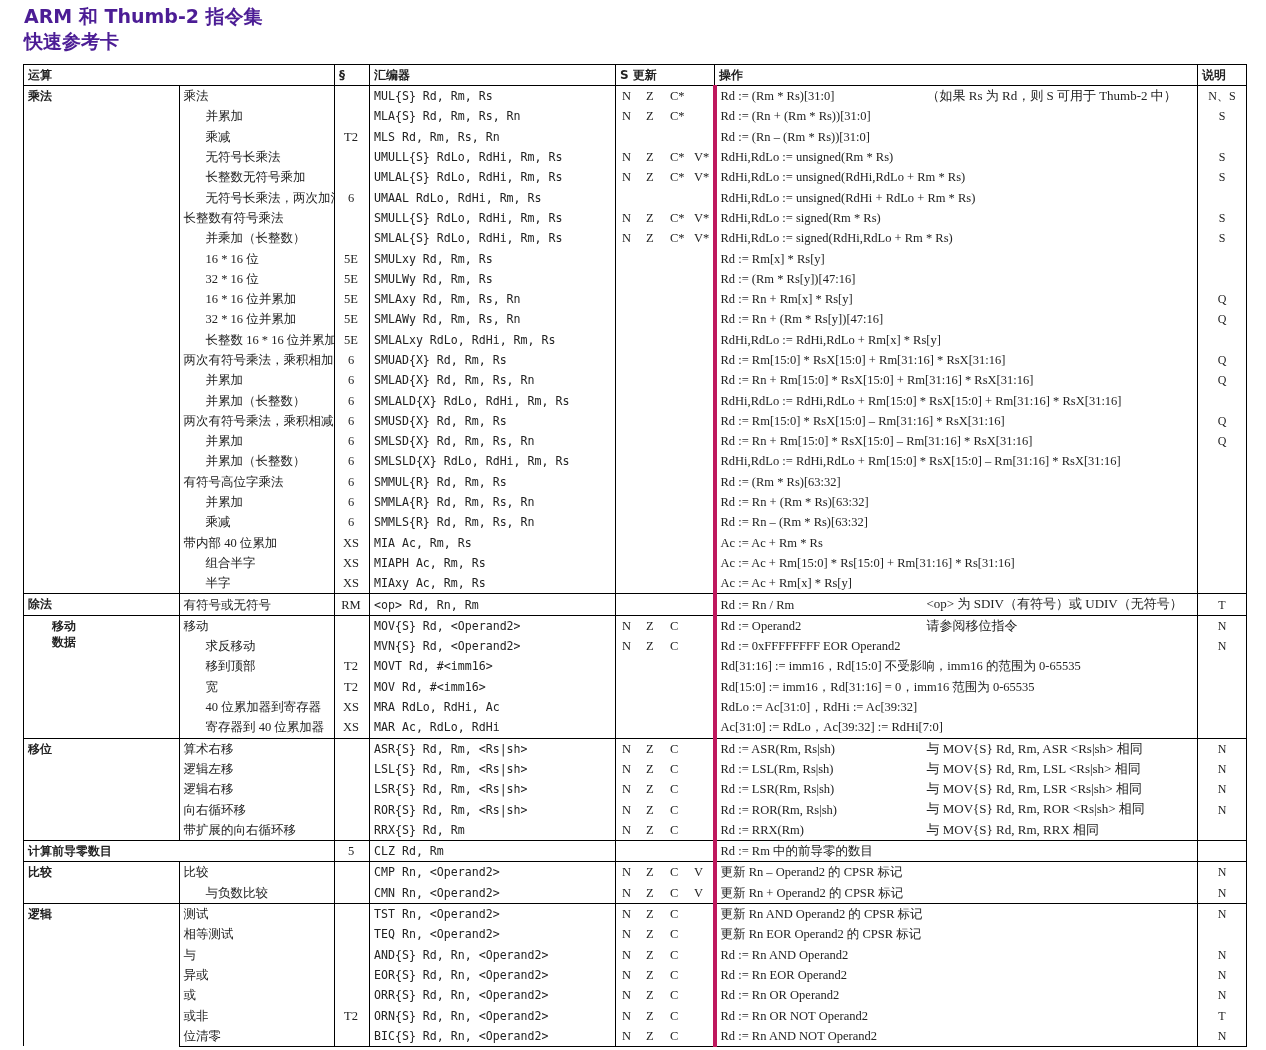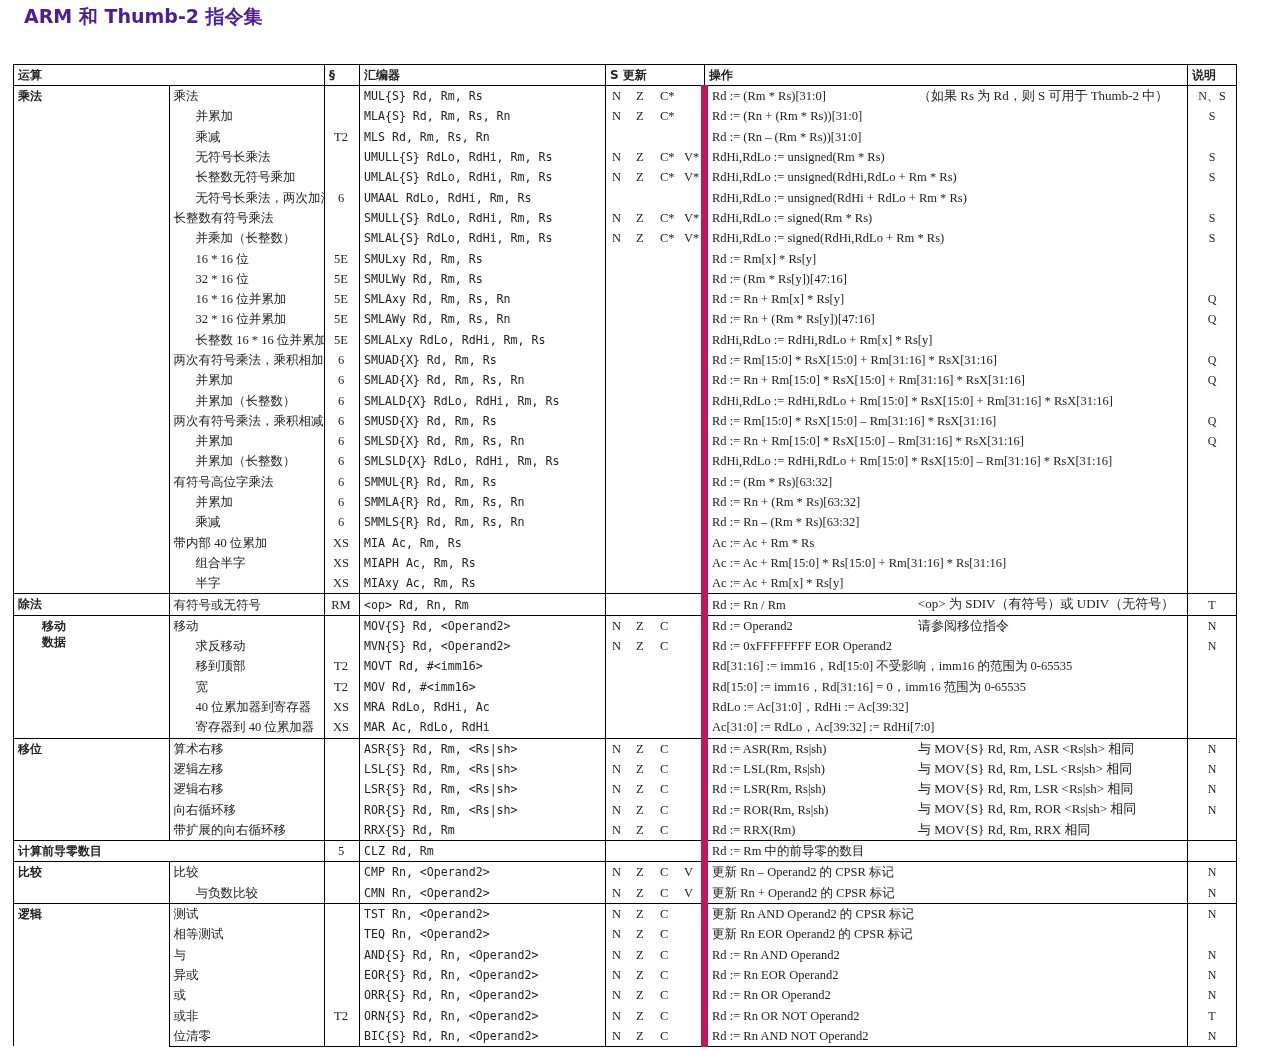--- a/index.html
+++ b/index.html
@@ -1,43 +1,44 @@
 <!DOCTYPE html>
 <html><head>
 <meta charset="utf-8">
 <style>
   html, body { margin: 0; padding: 0; background: #ffffff; }
   body { width: 1266px; height: 1050px; position: relative; overflow: hidden; color: #111; }
   .title { position: absolute; left: 24px; top: 4px; font-family: "DejaVu Sans", sans-serif; font-weight: bold; font-size: 19px; line-height: 25px; color: #4c1d95; }
   table.ref {
-    position: absolute; left: 13px; top: 64px;
+    position: absolute; left: 23px; top: 64px;
     width: 1164px; border-collapse: collapse; table-layout: fixed;
     font-family: "Liberation Serif", serif; font-size: 12.5px; color: #222;
   }
   table.ref td, table.ref th { padding: 0 4px; height: 20.3px; line-height: 20px; vertical-align: middle; white-space: nowrap; overflow: hidden; }
   table.ref th { font-family: "DejaVu Sans", sans-serif; font-weight: bold; font-size: 12px; text-align: left; border: 1.5px solid #000; height: 18px; }
   .c-grp { width: 70px; border-left: 1.5px solid #000; border-right: 1px solid #000; font-family: "DejaVu Sans", sans-serif; font-weight: bold; font-size: 12px; vertical-align: top !important; }
   .c-op { width: 232px; border-right: 1px solid #000; }
   .c-sec { width: 26px; border-right: 1px solid #000; text-align: center; padding-right: 6px !important; }
   .c-asm { width: 237px; border-right: 1px solid #000; font-family: "DejaVu Sans Mono", monospace; font-size: 11.6px; }
-  .c-flag { width: 90px; border-right: 7px solid #be185d; padding-left: 6px !important; }
+  .c-flag { width: 90px; border-right: 4px solid #be185d; padding-left: 6px !important; }
   .c-expr { width: 474px; border-right: 1px solid #000; position: relative; }
   .c-note { width: 40px; border-right: 1.5px solid #000; text-align: center; font-weight: normal; font-size: 12px; }
   .ind { padding-left: 26px !important; }
   .flags span { display: inline-block; width: 24px; }
   .remark { position: absolute; left: 210px; top: 0; font-size: 13px; }
   tr.grp-start td { border-top: 1.5px solid #000; }
   tr.last td { border-bottom: 1.5px solid #000; }
   td.span2 { font-family: "DejaVu Sans", sans-serif; font-weight: bold; font-size: 12px; border-left: 1.5px solid #000; border-right: 1px solid #000; }
 </style>
 </head>
 <body>
 
 <div class="title">
   <div>ARM 和 Thumb-2 指令集</div>
+  <div>快速参考卡</div>
 </div>
 
 <table class="ref">
   <thead>
     <tr>
       <th colspan="2" style="width:302px">运算</th>
       <th style="width:26px">§</th>
       <th style="width:237px">汇编器</th>
       <th style="width:90px">S 更新</th>
       <th style="width:474px">操作</th>

